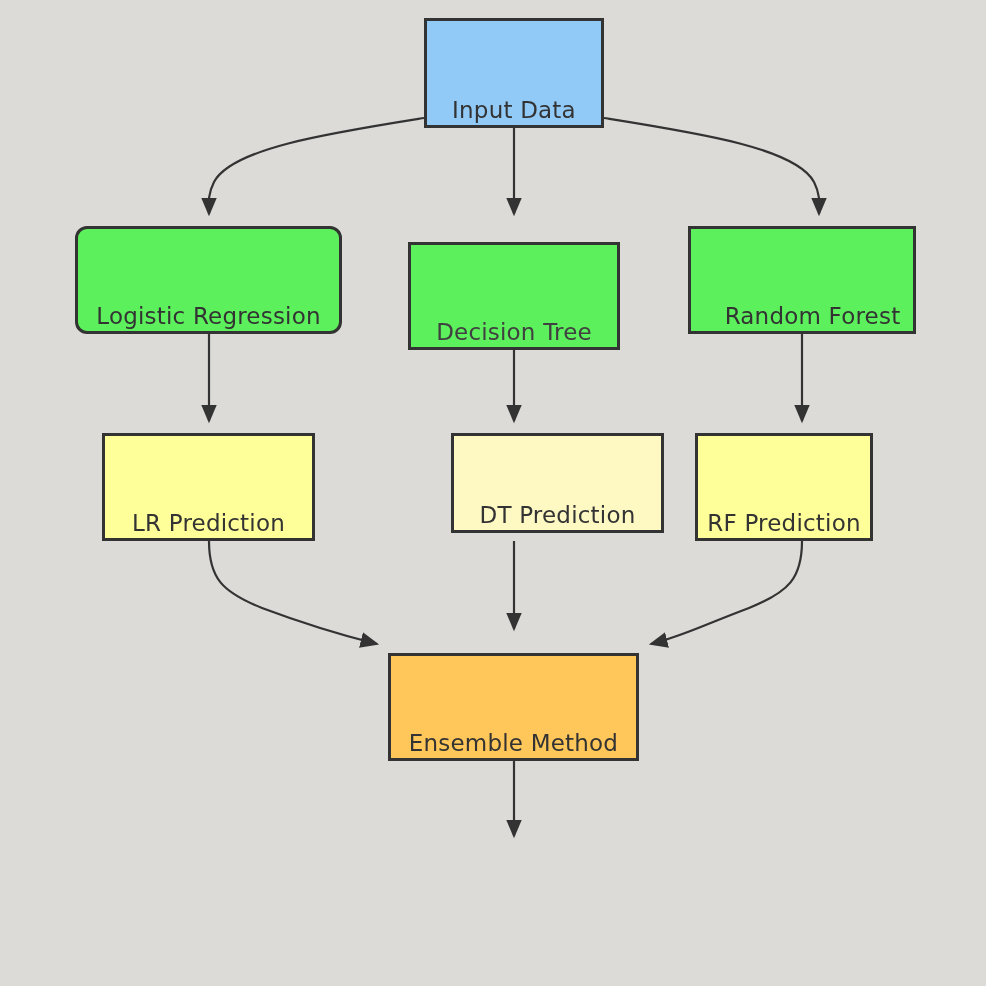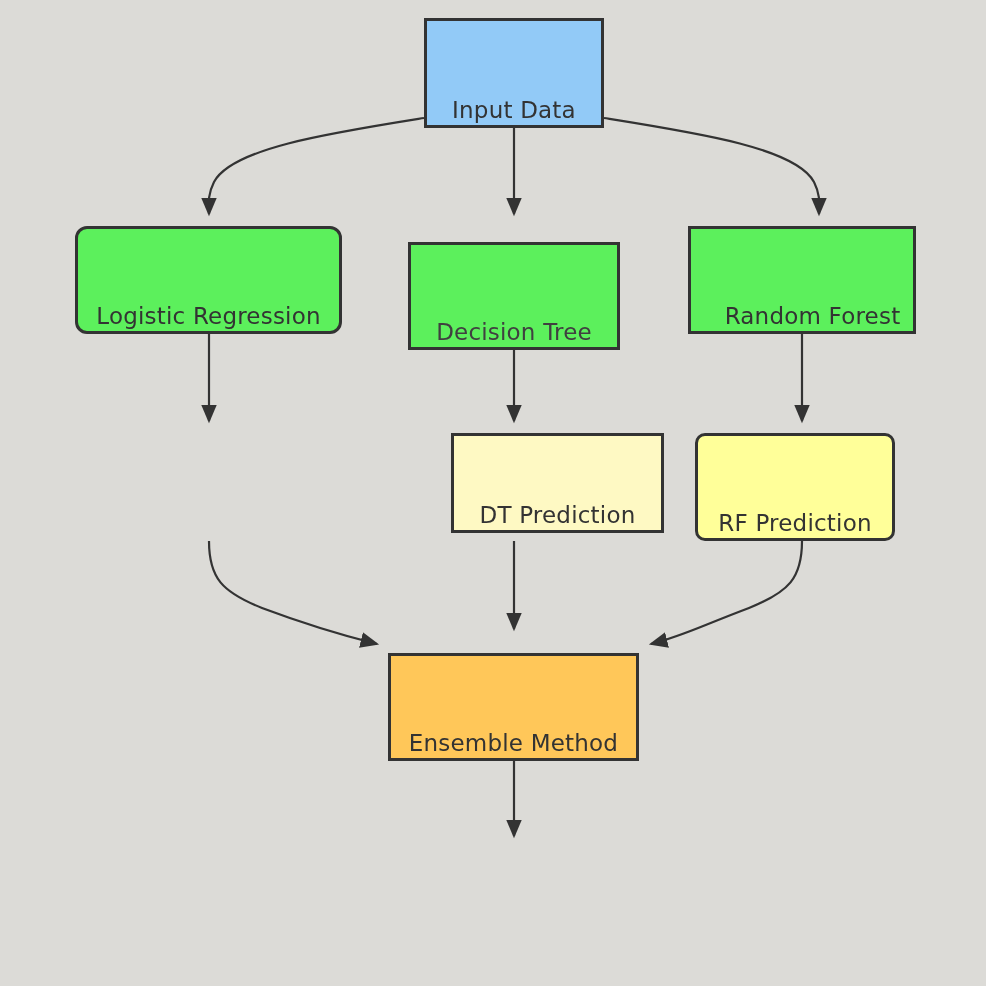--- a/index.html
+++ b/index.html
@@ -87,26 +87,29 @@
   </div>
 
   <div class="node" id="node-decision_tree" style="left: 408px; top: 242px; width: 212px; height: 108px; background: rgb(92, 240, 92); border-color: rgb(51, 51, 51); color: #404040;">
     <span class="node-label">Decision Tree</span>
   </div>
 
   <div class="node" id="node-random_forest" style="left: 688px; top: 226px; width: 228px; height: 108px; background: rgb(92, 240, 92); border-color: rgb(51, 51, 51); color: rgb(51, 51, 51); padding-left: 21px;">
     <span class="node-label">Random Forest</span>
   </div>
 
+  <div class="node" id="node-lr_prediction" style="left: 102px; top: 433px; width: 213px; height: 108px; background: rgb(255, 255, 153); border-color: rgb(51, 51, 51); color: rgb(51, 51, 51);">
+    <span class="node-label">LR Prediction</span>
+  </div>
 
   <div class="node" id="node-dt_prediction" style="left: 407px; top: 433px; width: 213px; height: 100px; background: #fef9c3; border-color: rgb(51, 51, 51); color: rgb(51, 51, 51); margin-left: 44px;">
     <span class="node-label">DT Prediction</span>
   </div>
 
-  <div class="node" id="node-rf_prediction" style="left: 695px; top: 433px; width: 200px; height: 108px; background: rgb(255, 255, 153); border-color: rgb(51, 51, 51); color: rgb(51, 51, 51); border-radius: 10px;">
+  <div class="node" id="node-rf_prediction" style="left: 695px; top: 433px; width: 178px; height: 108px; background: rgb(255, 255, 153); border-color: rgb(51, 51, 51); color: rgb(51, 51, 51);">
     <span class="node-label">RF Prediction</span>
   </div>
 
   <div class="node" id="node-ensemble_method" style="left: 388px; top: 641px; width: 251px; height: 108px; background: rgb(255, 199, 89); border-color: rgb(51, 51, 51); color: rgb(51, 51, 51); margin-top: 12px;">
     <span class="node-label">Ensemble Method</span>
   </div>
 
 
 </div>
 

